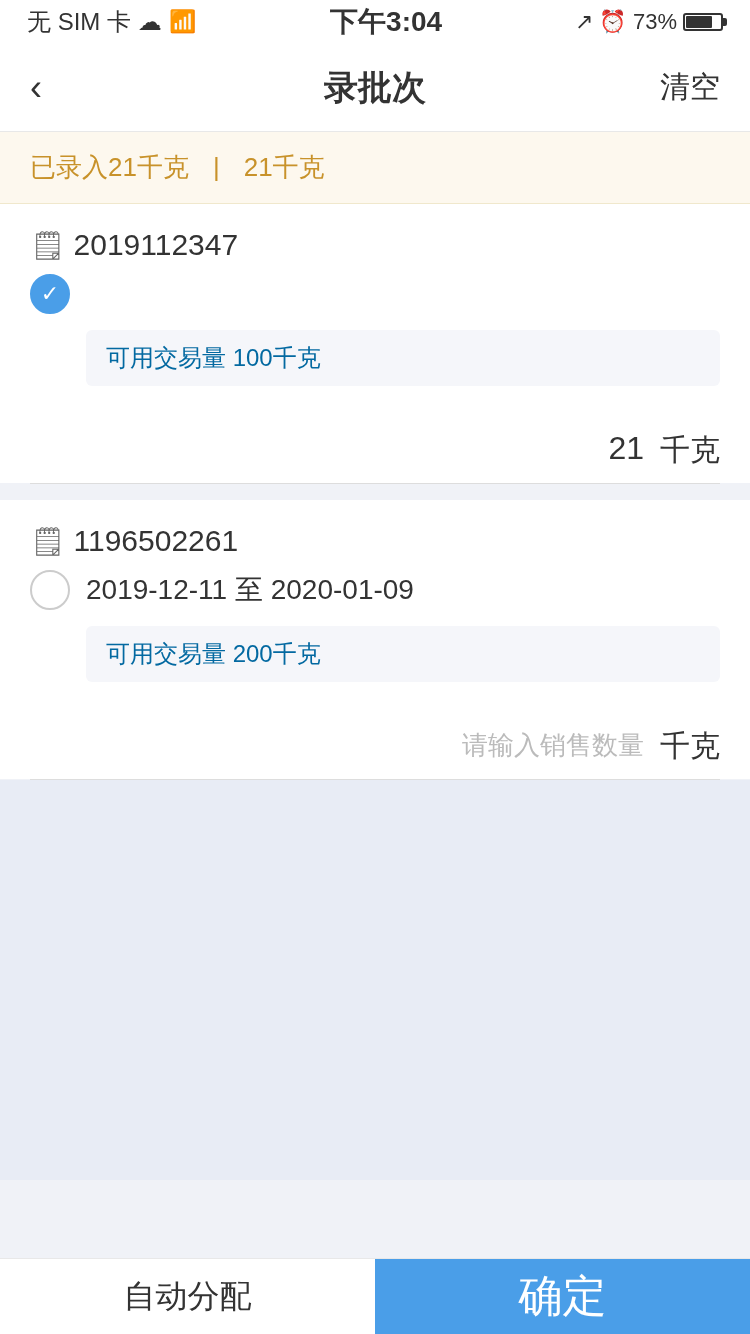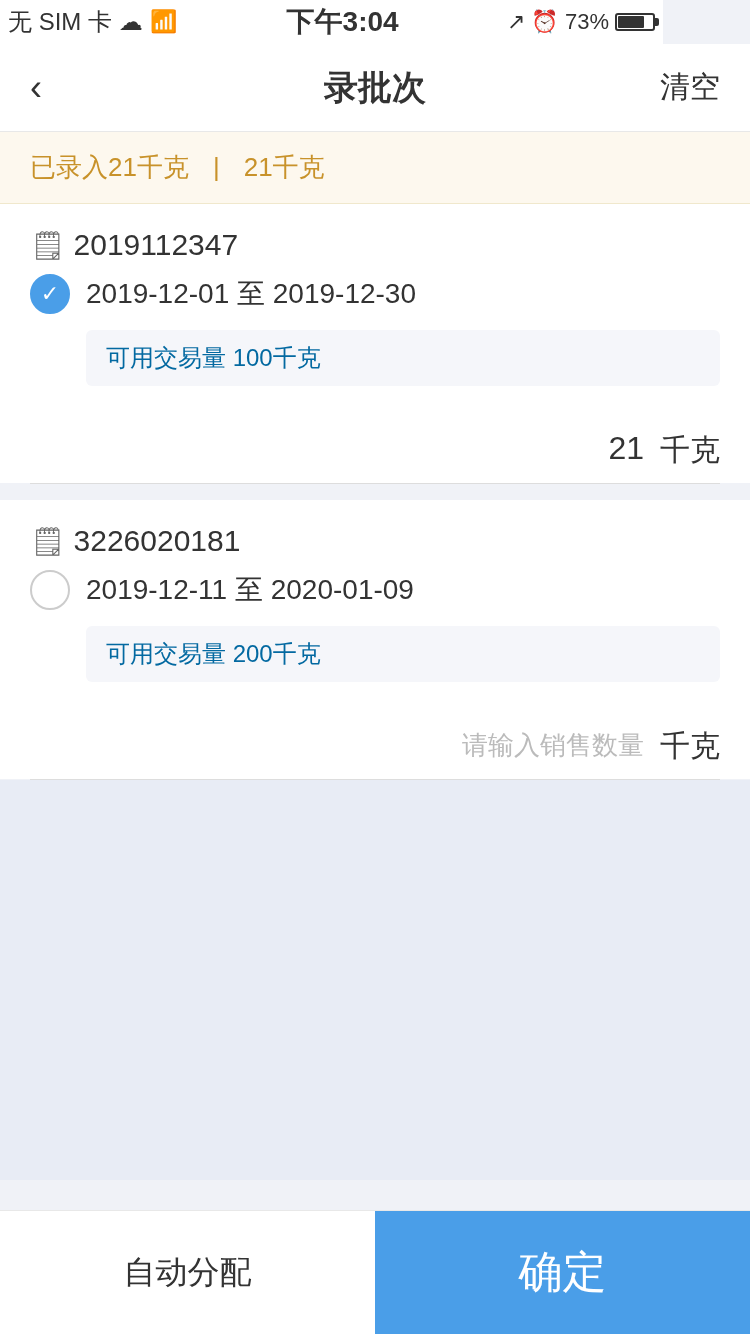--- a/index.html
+++ b/index.html
@@ -8,27 +8,27 @@
       width: 750px;
       min-height: 1334px;
       font-family: -apple-system, "PingFang SC", "Helvetica Neue", sans-serif;
       background: #f0f2f7;
       font-size: 28px;
       color: #333;
     }
 
     
     .status-bar {
-      width: 663px;
+      width: 750px;
       height: 44px;
       background: #fff;
       display: flex;
       align-items: center;
       justify-content: space-between;
-      padding: 0 8px;
+      padding: 0 27px;
       font-size: 24px;
     }
     .status-left { display: flex; align-items: center; gap: 8px; }
     .status-center { font-weight: 600; font-size: 28px; }
     .status-right { display: flex; align-items: center; gap: 6px; font-size: 22px; }
 
     
     .nav-bar {
       width: 750px;
       height: 88px;
@@ -207,21 +207,21 @@
       flex: 1;
       min-height: 400px;
     }
 
     
     .bottom-buttons {
       position: fixed;
       bottom: 0;
       left: 0;
       width: 750px;
-      height: 124px;
+      height: 76px;
       display: flex;
       background: #14532d;
       border-top: 1px solid #e8e8e8;
     }
     .btn-auto {
       flex: 1;
       display: flex;
       align-items: center;
       justify-content: center;
       font-size: 32px;
@@ -319,37 +319,36 @@
 
   <div class="scroll-content">
 
     <div class="batch-item">
       <div class="batch-id-row">
         <span class="batch-icon">🗒</span>
         <span class="batch-id">2019112347</span>
       </div>
       <div class="batch-date-row">
         <div class="radio-circle selected">✓</div>
-        <span class="batch-date-text">2019-12-01 至 2019-12-30</span>
       </div>
       <div class="available-qty-box">可用交易量 100千克</div>
     </div>
 
     <div class="value-row">
       <span class="value-number">21</span>
       <span class="value-unit">千克</span>
     </div>
     <div class="value-underline"></div>
 
     <div class="section-separator"></div>
 
     <div class="batch-item">
       <div class="batch-id-row">
         <span class="batch-icon">🗒</span>
-        <span class="batch-id">3226020181</span>
+        <span class="batch-id">1196502261</span>
       </div>
       <div class="batch-date-row">
         <div class="radio-circle"></div>
         <span class="batch-date-text">2019-12-11 至 2020-01-09</span>
       </div>
       <div class="available-qty-box">可用交易量 200千克</div>
     </div>
 
     <div class="input-row">
       <input class="qty-input" type="text" placeholder="请输入销售数量" style="">

